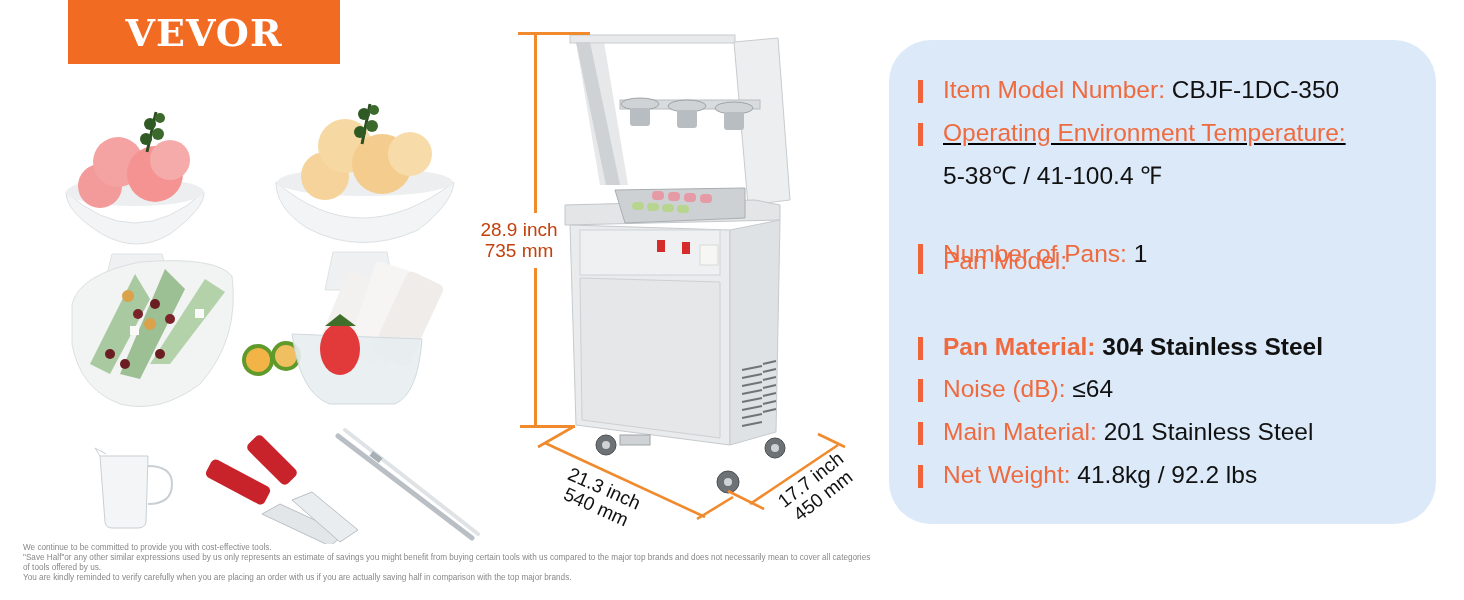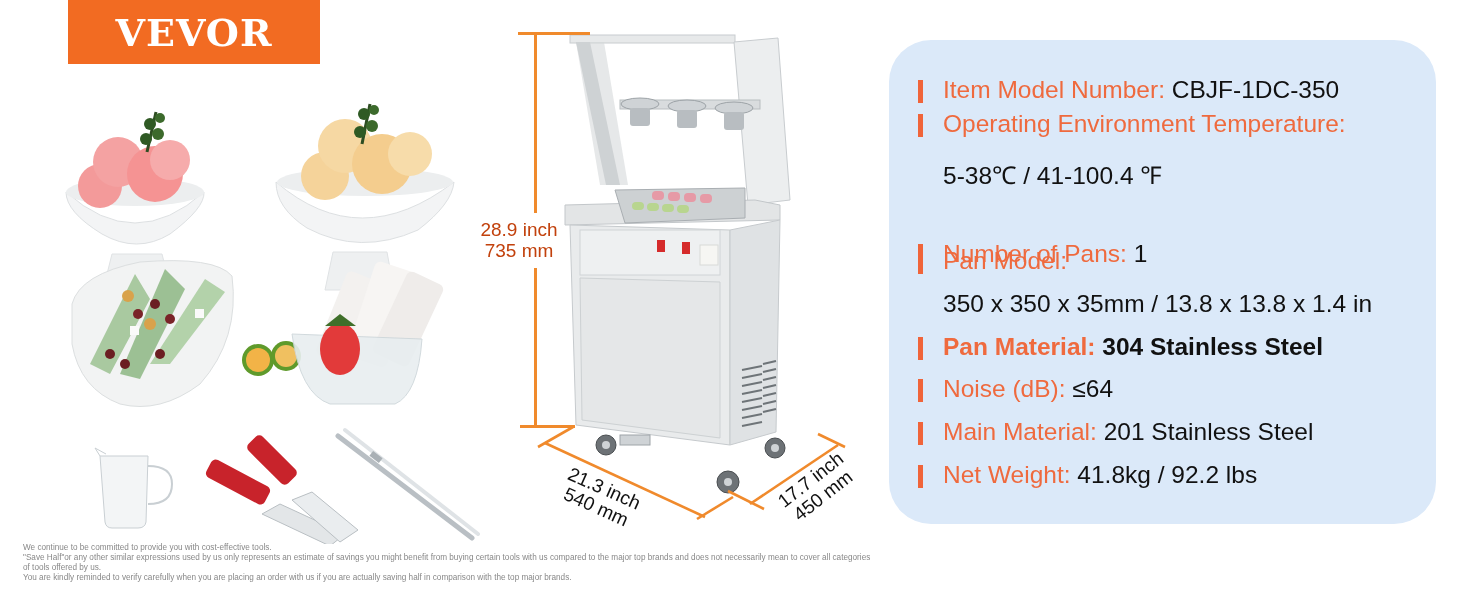--- a/index.html
+++ b/index.html
@@ -1,20 +1,20 @@
 <!DOCTYPE html>
 <html><head>
 <meta charset="utf-8">
 <style>
   html, body { margin:0; padding:0; }
   body { width:1464px; height:600px; background:#ffffff; position:relative; overflow:hidden; font-family:"Liberation Sans", sans-serif; }
   .abs { position:absolute; }
 
   
-  .logo { left:68px; top:0; width:252px; height:64px; background:#f26b22; display:flex; align-items:center; justify-content:center; }
+  .logo { left:68px; top:0; width:272px; height:64px; background:#f26b22; display:flex; align-items:center; justify-content:center; }
   .logo span { color:#fff; font-family:"DejaVu Serif", serif; font-weight:bold; font-size:38px; letter-spacing:1px; }
 
   
   .spec-panel { left:889px; top:40px; width:547px; height:484px; background:#dbe9f9; border-radius:42px; }
   .spec-row { position:absolute; left:54px; font-size:24.5px; line-height:30px; white-space:nowrap; }
   .spec-row .bar { position:absolute; left:-25px; top:5px; width:5px; height:23px; background:#f0643a; }
   .spec-row .lbl { color:#ef6a3e; }
   .spec-row .val { color:#111; }
 
   
@@ -224,34 +224,31 @@
 </div>
 <div class="abs dim-rot" style="left:762px;top:468px;width:110px;transform:rotate(-38deg);transform-origin:center;">
   <div>17.7 inch</div>
   <div>450 mm</div>
 </div>
 
 <div class="abs spec-panel">
   <div class="spec-row" style="top:35px;text-align:right;">
     <span class="bar"></span><span class="lbl">Item Model Number:</span><span class="val"> CBJF-1DC-350</span>
   </div>
-  <div class="spec-row" style="top:69px;">
+  <div class="spec-row" style="top:78px;text-decoration:underline;">
     <span class="bar"></span><span class="lbl">Operating Environment Temperature:</span>
   </div>
   <div class="spec-row" style="top:121px;">
     <span class="val">5-38℃  / 41-100.4 ℉</span>
   </div>
   <div class="spec-row" style="top:163px;margin-top:36px;">
     <span class="bar"></span><span class="lbl">Number of Pans:</span><span class="val"> 1</span>
   </div>
   <div class="spec-row" style="top:206px;">
     <span class="bar"></span><span class="lbl">Pan Model:</span>
-  </div>
-  <div class="spec-row" style="top:249px;">
-    <span class="val">350 x 350 x 35mm / 13.8 x 13.8 x 1.4 in</span>
   </div>
   <div class="spec-row" style="top:292px;font-weight:bold;">
     <span class="bar"></span><span class="lbl">Pan Material:</span><span class="val"> 304 Stainless Steel</span>
   </div>
   <div class="spec-row" style="top:334px;">
     <span class="bar"></span><span class="lbl">Noise (dB):</span><span class="val"> ≤64</span>
   </div>
   <div class="spec-row" style="top:377px;">
     <span class="bar"></span><span class="lbl">Main Material:</span><span class="val"> 201 Stainless Steel</span>
   </div>

